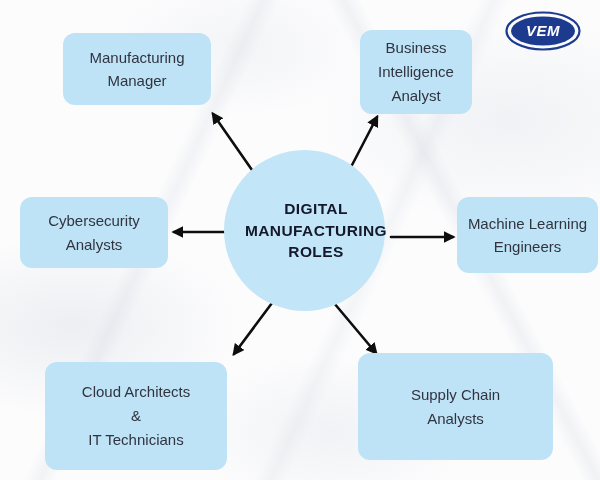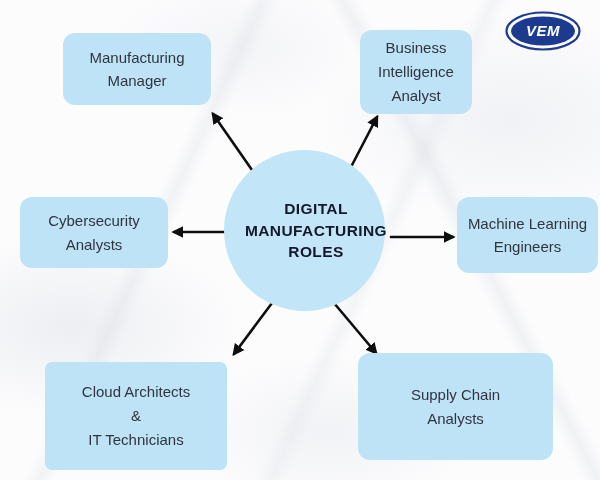--- a/index.html
+++ b/index.html
@@ -36,21 +36,21 @@
   .center-label{
     font-size:15.5px;font-weight:bold;letter-spacing:0.4px;
     color:#14182a;line-height:1.4;white-space:pre-line;margin-left:23px;
   }
   .arrows{position:absolute;left:0;top:0;pointer-events:none;}
   .logo{position:absolute;left:503px;top:8px;width:80px;height:44px;}
   .node-tl{left:63px;top:33px;width:148px;height:72px;}
   .node-tr{left:360px;top:30px;width:112px;height:84px;line-height:1.6;}
   .node-l{left:20px;top:197px;width:148px;height:71px;}
   .node-r{left:457px;top:197px;width:141px;height:76px;}
-  .node-bl{left:45px;top:362px;width:182px;height:108px;line-height:1.6;border-radius:7px;}
+  .node-bl{left:45px;top:362px;width:182px;height:108px;line-height:1.6;}
   .node-br{left:358px;top:353px;width:195px;height:107px;}
 </style>
 </head>
 <body>
 
 <div class="stage">
 
   <svg class="arrows" width="600" height="480" viewBox="0 0 600 480">
     <defs>
       <marker id="ah" markerWidth="5" markerHeight="4.6" refX="3.6" refY="2.3" orient="auto" markerUnits="strokeWidth">

